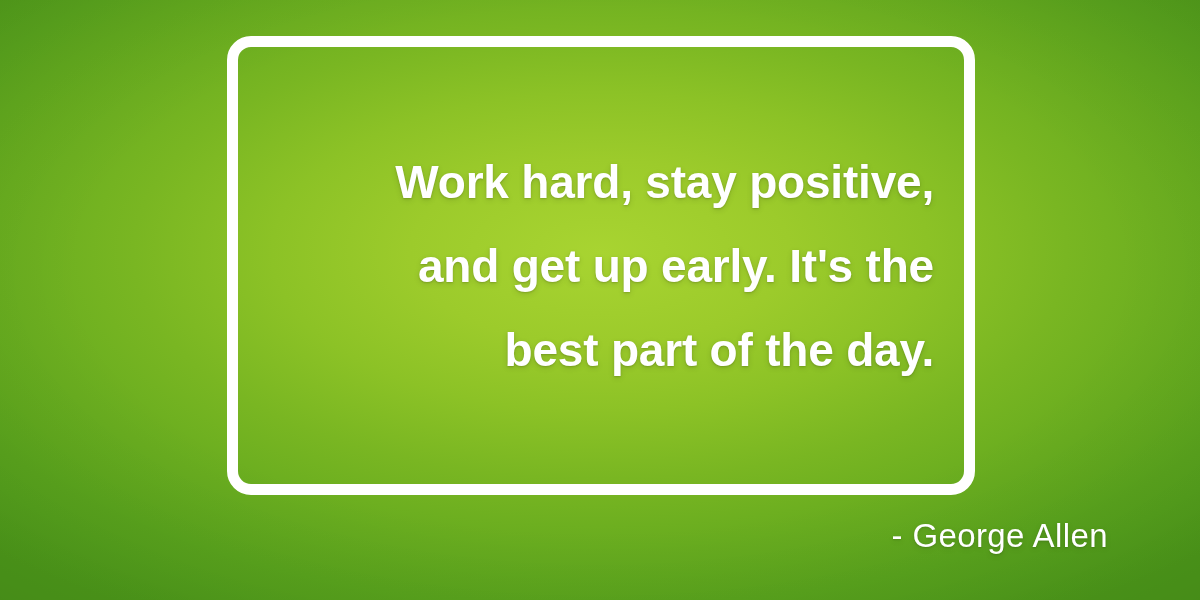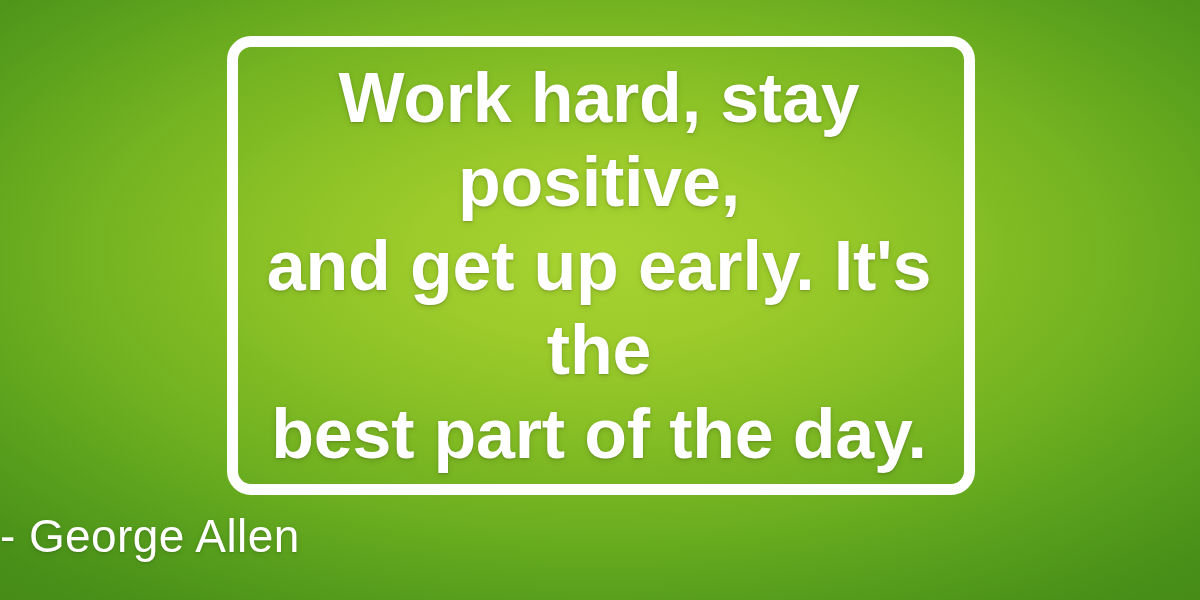--- a/index.html
+++ b/index.html
@@ -55,44 +55,45 @@
     border: 11px solid #ffffff;
     border-radius: 24px;
   }
 
   #quote-text {
     position: absolute;
     left: 0;
     right: 4px;
     top: 50%;
     transform: translateY(-50%);
-    text-align: center;
+    text-align: right;
     color: #ffffff;
     font-family: "Liberation Sans", sans-serif;
     font-weight: bold;
-    font-size: 70px;
+    font-size: 46px;
     line-height: 84px;
     letter-spacing: -0.2px;
     padding: 0 26px;
     text-shadow:
       0 1px 2px rgba(0,0,0,0.16),
       0 2px 6px rgba(0,0,0,0.12);
     white-space: pre-line;
   }
 
   #quote-author {
     position: absolute;
     left: 0;
     right: 0;
     top: 508px;
     padding-right: 92px;
+    text-align: right;
     color: #ffffff;
     font-family: "Liberation Sans", sans-serif;
     font-weight: normal;
-    font-size: 46px;
+    font-size: 33px;
     line-height: 56px;
     letter-spacing: 0.4px;
     text-shadow:
       0 1px 2px rgba(0,0,0,0.14),
       0 2px 6px rgba(0,0,0,0.10);
   }
 </style>
 </head>
 <body>
 

